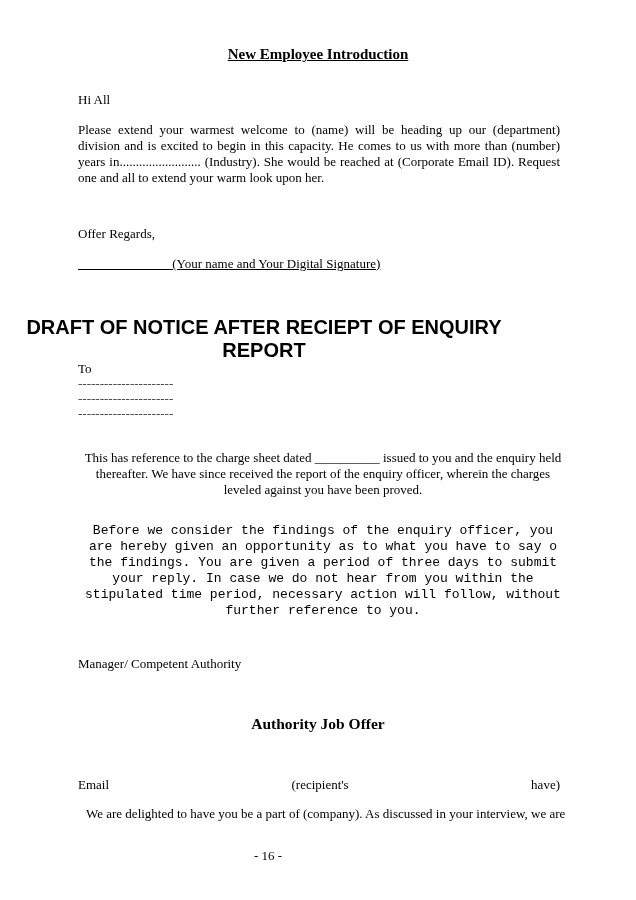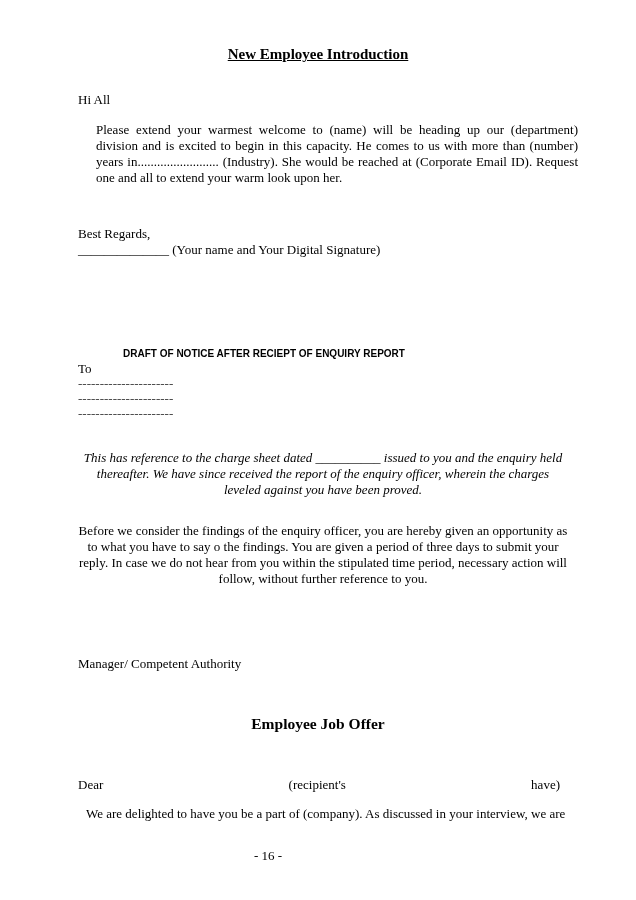--- a/index.html
+++ b/index.html
@@ -1,56 +1,56 @@
 <!DOCTYPE html>
 <html><head>
 <meta charset="utf-8">
 <style>
   html, body { margin: 0; padding: 0; background: #ffffff; }
   body { width: 636px; height: 900px; position: relative; overflow: hidden; font-family: "Liberation Serif", serif; color: #000; font-size: 13px; }
   .abs { position: absolute; text-align: center; }
   .t { left: 78px; line-height: 16px; white-space: nowrap; }
-  .just { left: 78px; width: 482px; text-align: justify; line-height: 16px; margin-left: 18px; }
+  .just { left: 78px; width: 482px; text-align: justify; line-height: 16px; }
   .h1 { left: 0; width: 636px; text-align: center; font-weight: bold; font-size: 15px; }
   .h1 span { text-decoration: underline; }
-  .h2 { left: 0; width: 528px; text-align: center; font-family: "Liberation Sans", sans-serif; font-weight: bold; font-size: 10px; margin-top: 32px; }
+  .h2 { left: 0; width: 528px; text-align: center; font-family: "Liberation Sans", sans-serif; font-weight: bold; font-size: 20px; }
   .h3 { left: 0; width: 636px; text-align: center; font-weight: bold; font-size: 15.5px; }
   .para { left: 78px; width: 490px; line-height: 16px; }
   .dearline { left: 78px; width: 482px; display: flex; justify-content: space-between; line-height: 16px; }
   .footer { left: 0; width: 536px; text-align: center; }
 </style>
 </head>
 <body>
 
 <div class="abs h1" style="top:46px;"><span>New Employee Introduction</span></div>
 
 <div class="abs t" style="top:92px;">Hi All</div>
 
 <div class="abs just" style="top:122px;">Please extend your warmest welcome to (name) will be heading up our (department) division and is excited to begin in this capacity. He comes to us with more than (number) years in......................... (Industry). She would be reached at (Corporate Email ID). Request one and all to extend your warm look upon her.</div>
 
-<div class="abs t" style="top:226px;">Best Regards,</div>
+<div class="abs t" style="top:226px;">Offer Regards,</div>
 
-<div class="abs t" style="top:242px;">______________ (Your name and Your Digital Signature)</div>
+<div class="abs t" style="top:256px;text-decoration:underline;">______________ (Your name and Your Digital Signature)</div>
 
 <div class="abs h2" style="top:316px;">DRAFT OF NOTICE AFTER RECIEPT OF ENQUIRY REPORT</div>
 
 <div class="abs t" style="top:361px;">To</div>
 <div class="abs t" style="top:376px; color:#444;">----------------------</div>
 <div class="abs t" style="top:391px; color:#444;">----------------------</div>
 <div class="abs t" style="top:406px; color:#444;">----------------------</div>
 
-<div class="abs para" style="top:450px;font-style:italic;">This has reference to the charge sheet dated __________ issued to you and the enquiry held thereafter. We have since received the report of the enquiry officer, wherein the charges leveled against you have been proved.</div>
+<div class="abs para" style="top:450px;">This has reference to the charge sheet dated __________ issued to you and the enquiry held thereafter. We have since received the report of the enquiry officer, wherein the charges leveled against you have been proved.</div>
 
-<div class="abs para" style="top:523px;">Before we consider the findings of the enquiry officer, you are hereby given an opportunity as to what you have to say o the findings. You are given a period of three days to submit your reply. In case we do not hear from you within the stipulated time period, necessary action will follow, without further reference to you.</div>
+<div class="abs para" style="top:523px;font-family:Liberation Mono, monospace;">Before we consider the findings of the enquiry officer, you are hereby given an opportunity as to what you have to say o the findings. You are given a period of three days to submit your reply. In case we do not hear from you within the stipulated time period, necessary action will follow, without further reference to you.</div>
 
 <div class="abs t" style="top:656px;">Manager/ Competent Authority</div>
 
-<div class="abs h3" style="top:715px;">Employee Job Offer</div>
+<div class="abs h3" style="top:715px;">Authority Job Offer</div>
 
 <div class="abs dearline" style="top:777px;">
-  <span>Dear</span>
+  <span>Email</span>
   <span>(recipient's</span>
   <span>have)</span>
 </div>
 
 <div class="abs t" style="top:806px;margin-left:8px;">We are delighted to have you be a part of (company). As discussed in your interview, we are</div>
 
 <div class="abs footer" style="top:848px;">- 16 -</div>
 
 </body></html>

